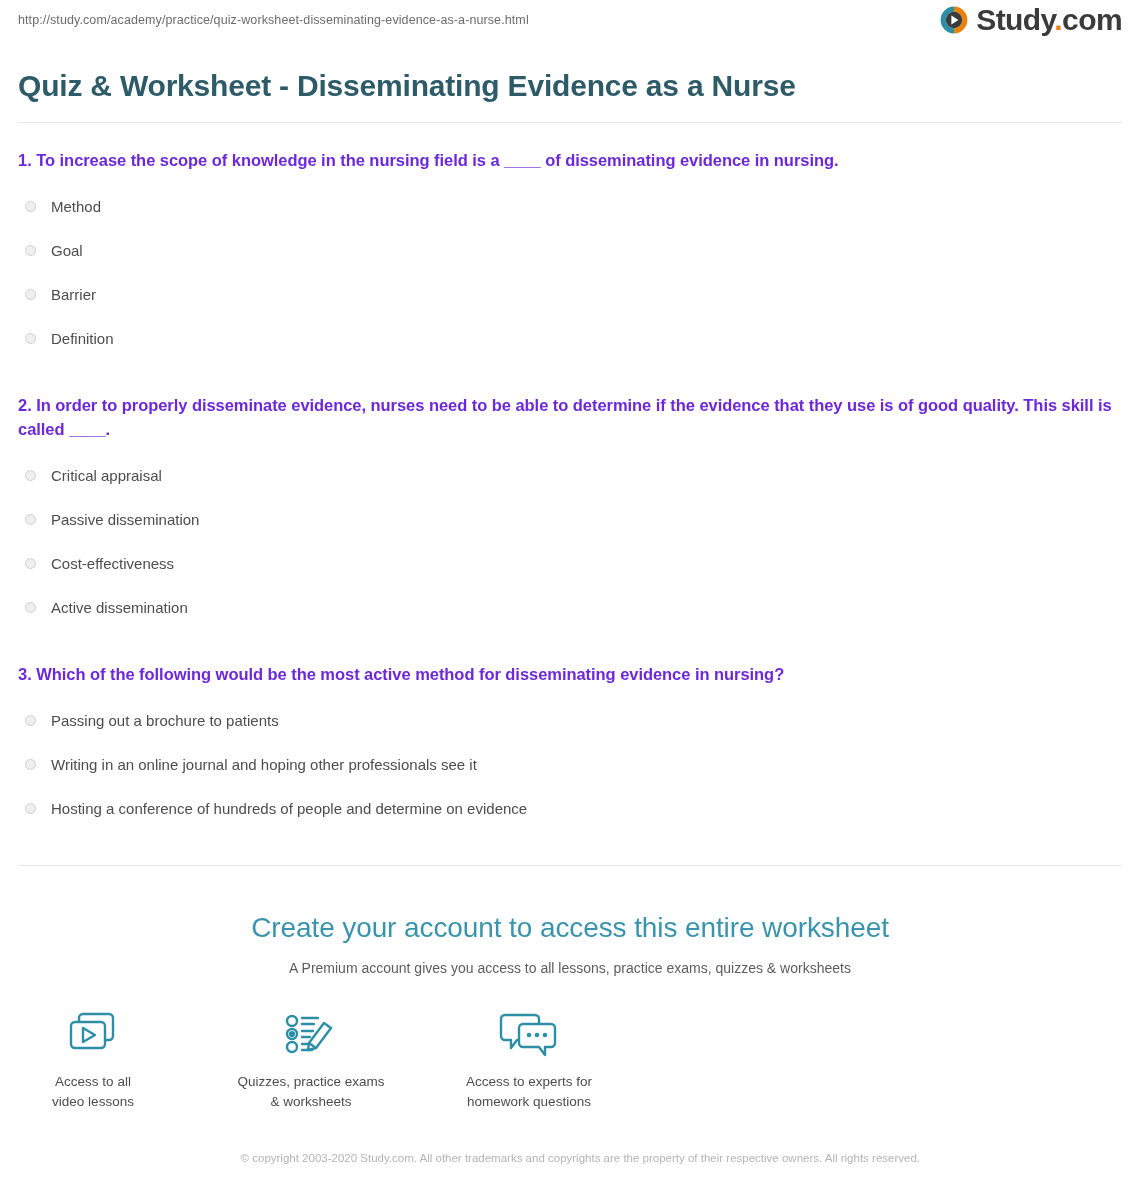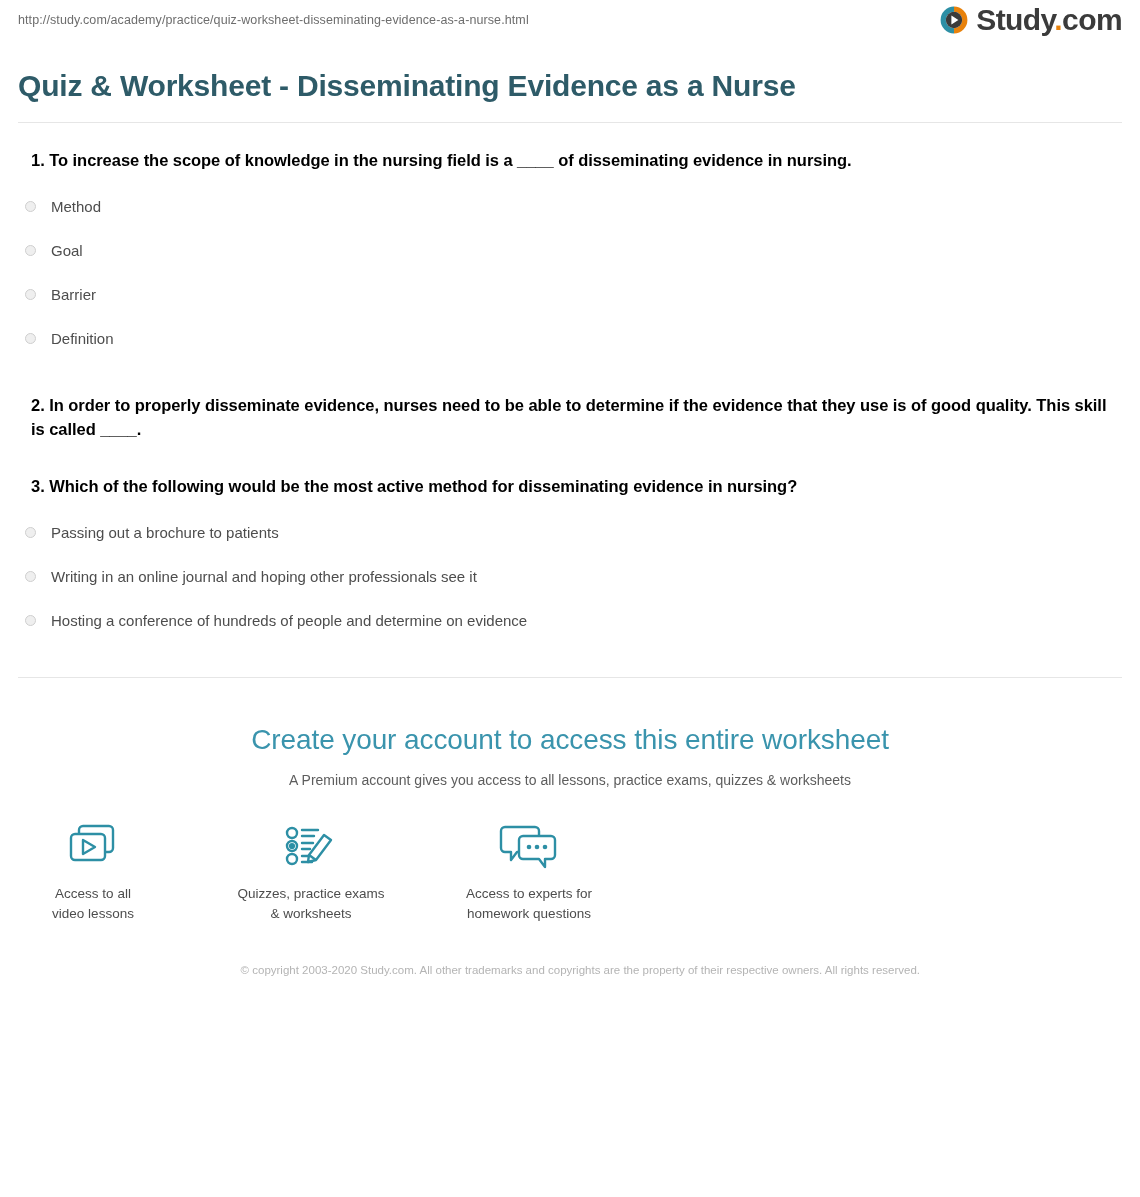--- a/index.html
+++ b/index.html
@@ -72,23 +72,23 @@
     border-top: 1px solid #e6e6e6;
     margin: 18px 0 0 0;
   }
 
   
   .quiz { margin-top: 26px; }
   .question-block { margin-bottom: 34px; }
   .q-text {
     font-size: 16.5px;
     font-weight: 700;
-    color: #000000;
+    color: #6d28d9;
     line-height: 1.42;
-    margin: 0 0 12px 13px;
+    margin: 0 0 12px 0;
     letter-spacing: -0.05px;
   }
   .choices { margin: 0; padding: 0; list-style: none; }
   .choice {
     display: flex;
     align-items: center;
     height: 44px;
   }
   .radio {
     width: 11px;
@@ -207,20 +207,38 @@
         </li>
         <li class="choice">
           <span class="radio"></span>
           <span class="choice-label">Definition</span>
         </li>
       </ul>
     </div>
 
     <div class="question-block">
       <p class="q-text">2. In order to properly disseminate evidence, nurses need to be able to determine if the evidence that they use is of good quality. This skill is called ____.</p>
+      <ul class="choices">
+        <li class="choice">
+          <span class="radio"></span>
+          <span class="choice-label">Critical appraisal</span>
+        </li>
+        <li class="choice">
+          <span class="radio"></span>
+          <span class="choice-label">Passive dissemination</span>
+        </li>
+        <li class="choice">
+          <span class="radio"></span>
+          <span class="choice-label">Cost-effectiveness</span>
+        </li>
+        <li class="choice">
+          <span class="radio"></span>
+          <span class="choice-label">Active dissemination</span>
+        </li>
+      </ul>
     </div>
 
     <div class="question-block">
       <p class="q-text">3. Which of the following would be the most active method for disseminating evidence in nursing?</p>
       <ul class="choices">
         <li class="choice">
           <span class="radio"></span>
           <span class="choice-label">Passing out a brochure to patients</span>
         </li>
         <li class="choice">

